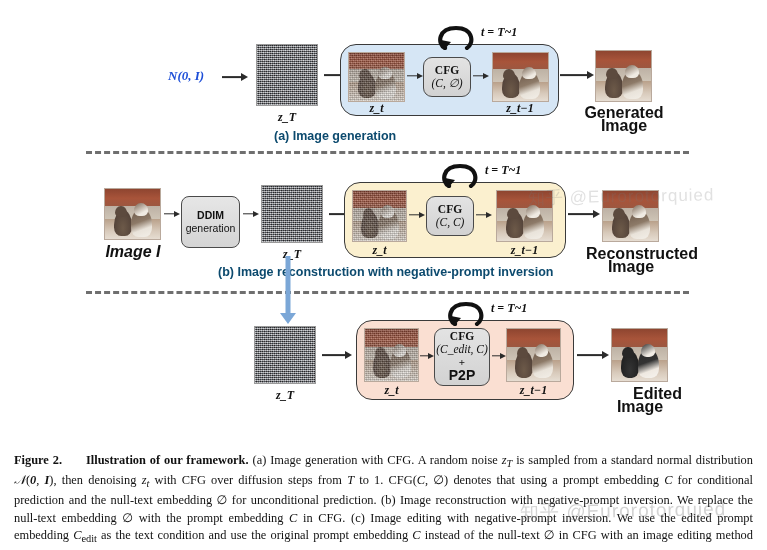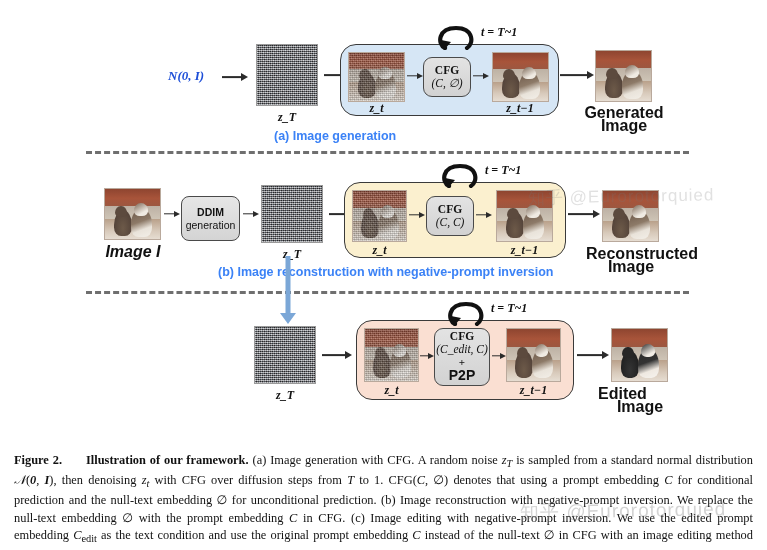--- a/index.html
+++ b/index.html
@@ -87,21 +87,21 @@
     font-weight: 700;
     font-style: italic;
     font-size: 12px;
     color: #111;
     white-space: nowrap;
     text-align: center;
   }
   .panel-title {
     position:absolute;
     font-family:"Liberation Sans", sans-serif;
-    font-weight:700; font-size:12.5px; color:#3b82f6;
+    font-weight:700; font-size:12.5px; color:#0c4a6e;
     white-space:nowrap;
   }
   .loop-txt {
     position:absolute;
     font-family:"Liberation Serif", serif;
     font-weight:700; font-size:12px; font-style:italic; color:#111;
     white-space:nowrap;
   }
   .nlabel {
     position:absolute;
@@ -275,21 +275,21 @@
     <div class="cat-a"></div>
       <div class="cat-b"></div>
   </div>
   <div class="imglabel" style="left:96px; top:243px; width:74px; text-align:center; font-style:italic;">Image I</div>
 
   <div class="arrow thin" style="left:164px; top:210px; width:16px; height:8px;">
     <div class="shaft" style="width:11px;"></div>
       <div class="head"></div>
   </div>
 
-  <div class="ddim" style="left:181px; top:196px; width:59px; height:45px;">
+  <div class="ddim" style="left:181px; top:196px; width:59px; height:52px;">
     <div>DDIM</div>
     <div class="l2">generation</div>
   </div>
 
   <div class="arrow thin" style="left:243px; top:210px; width:16px; height:8px;">
     <div class="shaft" style="width:11px;"></div>
       <div class="head"></div>
   </div>
 
   <div class="noise" style="left:261px; top:185px; width:62px; height:58px;"></div>
@@ -421,21 +421,21 @@
       <div class="head"></div>
   </div>
 
   <div class="photo dark" style="left:611px; top:328px; width:57px; height:54px;">
     <div class="sky"></div>
       <div class="wall"></div>
       <div class="floor"></div>
     <div class="cat-a"></div>
       <div class="cat-b"></div>
   </div>
-  <div class="imglabel" style="left:598px; top:385px; width:84px; text-align:left;">Edited</div>
+  <div class="imglabel" style="left:598px; top:385px; width:84px; text-align:right;">Edited</div>
   <div class="imglabel" style="left:598px; top:398px; width:84px; text-align:center;">Image</div>
 
 
   <div class="caption" style="left:14px; top:452px; width:739px;">
     <b>Figure 2.</b>
     <b style="margin-left:20px;">Illustration of our framework.</b>
     <span>
       (a) Image generation with CFG. A random noise <i>z<sub>T</sub></i> is sampled from a standard normal
       distribution <i>𝒩</i>(<b><i>0</i></b>, <b><i>I</i></b>), then denoising <i>z<sub>t</sub></i> with CFG over diffusion steps from <i>T</i> to 1. CFG(<i>C</i>, ∅) denotes that using a prompt embedding
       <i>C</i> for conditional prediction and the null-text embedding ∅ for unconditional prediction. (b) Image reconstruction with negative-prompt

